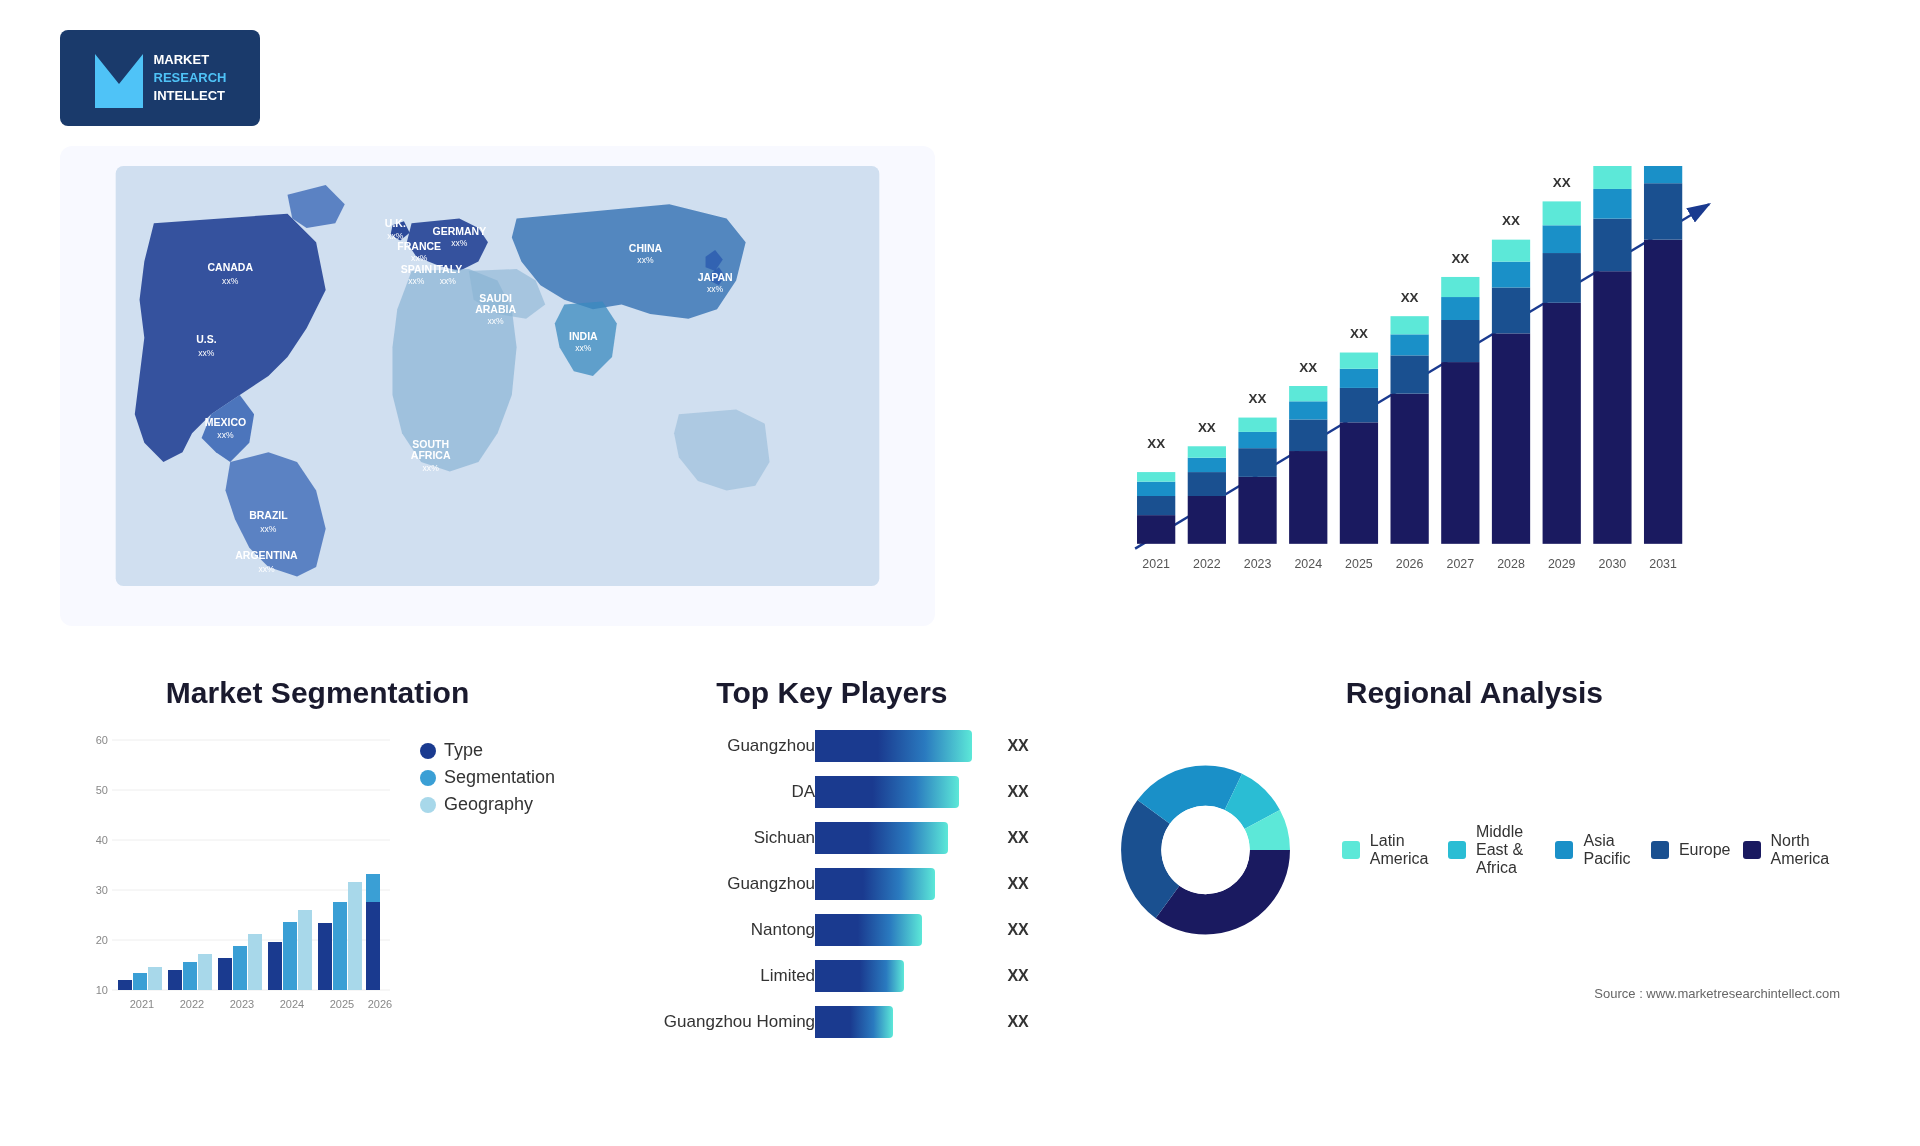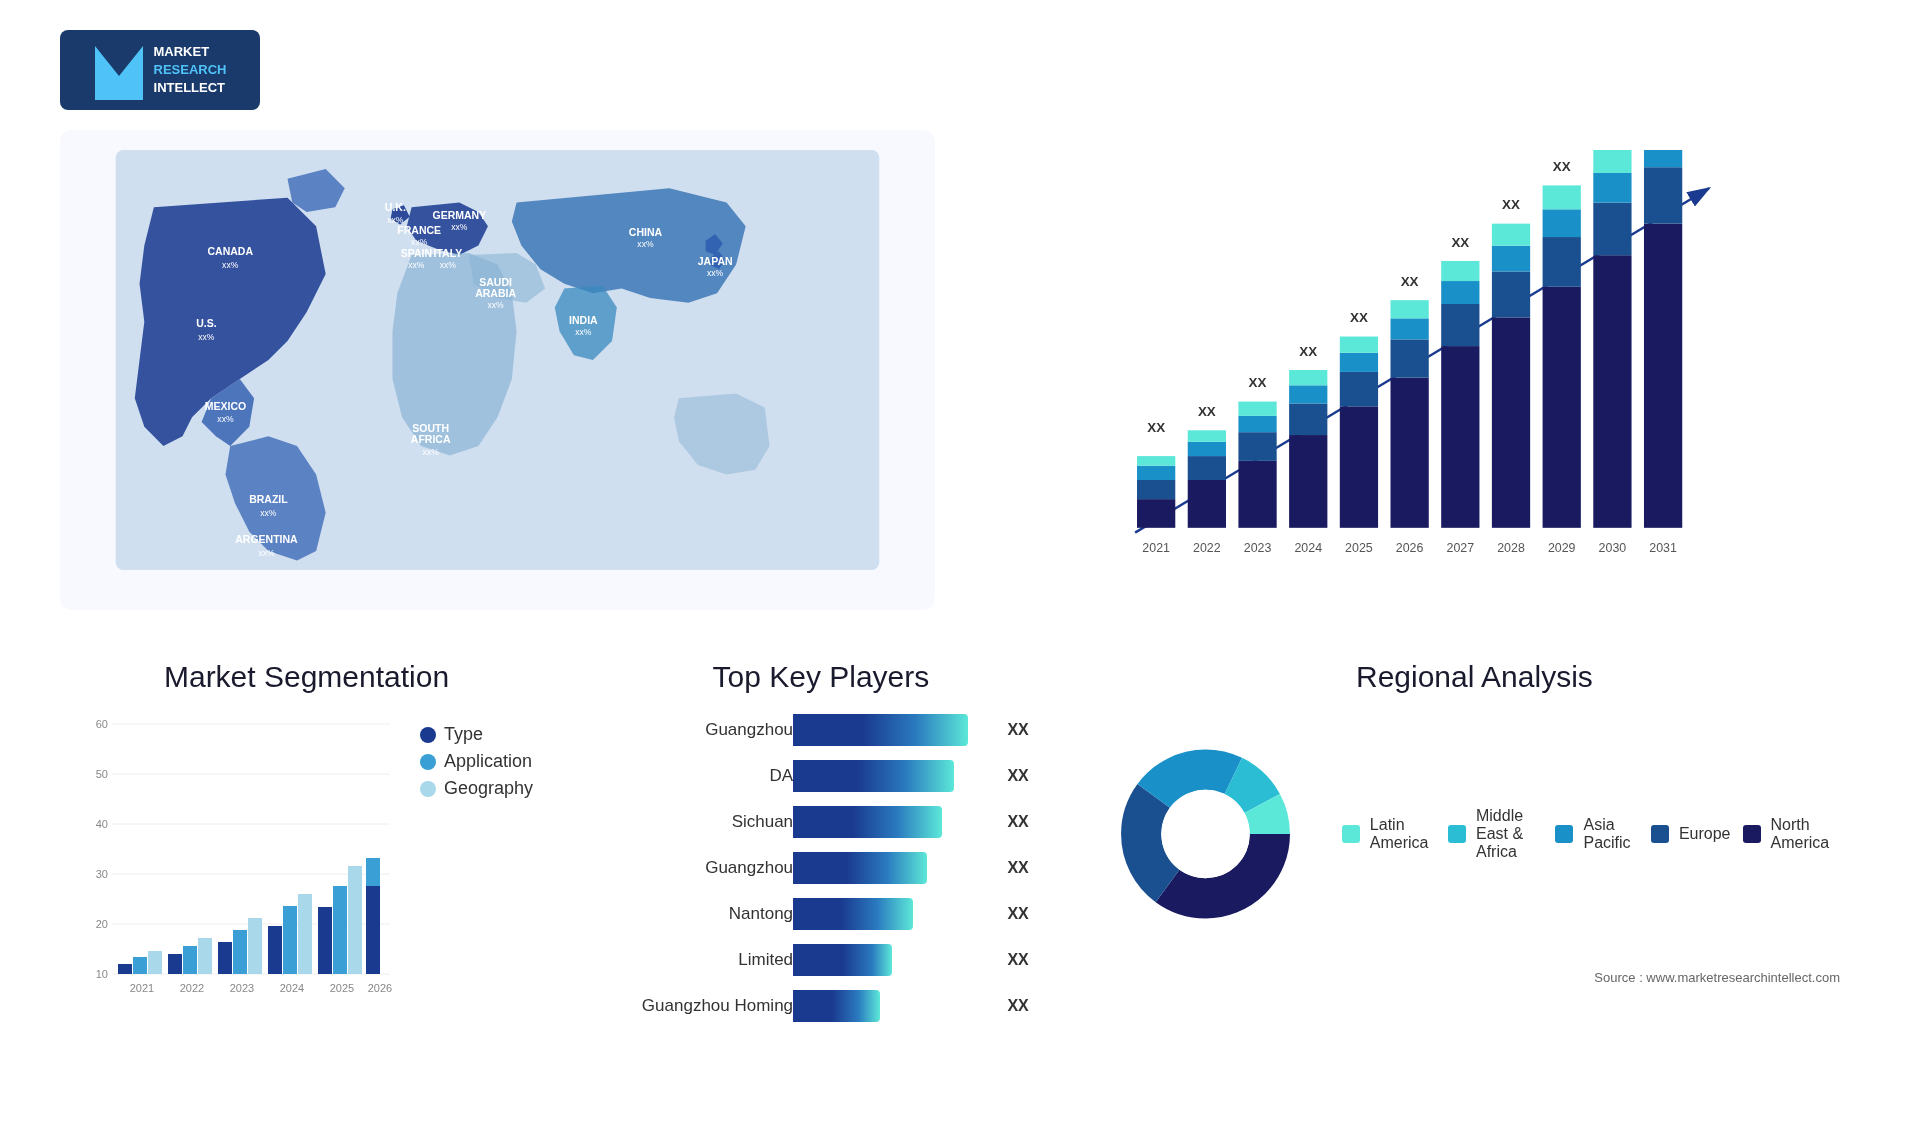--- a/index.html
+++ b/index.html
@@ -29,21 +29,21 @@
       color: #1a1a2e;
       letter-spacing: -0.5px;
     }
     .logo-area {
       display: flex;
       flex-direction: column;
       align-items: center;
     }
     .logo-box {
       width: 200px;
-      height: 80px;
+      height: 96px;
       background: #1a3a6b;
       border-radius: 8px;
       display: flex;
       align-items: center;
       justify-content: center;
       padding: 10px;
     }
     .logo-text-area {
       display: flex;
       align-items: center;
@@ -102,21 +102,21 @@
       padding: 10px 20px;
     }
     .regional-analysis {
       flex: 0 0 520px;
       padding: 10px 20px;
     }
 
     
     .section-title {
       font-size: 30px;
-      font-weight: 400;
+      font-weight: 700;
       color: #1a1a2e;
       margin-bottom: 20px;
       text-align: center;
     }
 
     
     .world-map-svg {
       width: 100%;
       height: 420px;
     }
@@ -474,21 +474,21 @@
           <text x="262" y="278" text-anchor="middle" font-size="11" fill="#888">2025</text>
           <text x="300" y="278" text-anchor="middle" font-size="11" fill="#888">2026</text>
         </svg>
         <div class="seg-legend">
           <div class="seg-legend-item">
             <div class="legend-dot" style="background:#1a3a8f;"></div>
             <span>Type</span>
           </div>
           <div class="seg-legend-item">
             <div class="legend-dot" style="background:#3a9fd5;"></div>
-            <span>Application</span>
+            <span>Segmentation</span>
           </div>
           <div class="seg-legend-item">
             <div class="legend-dot" style="background:#a8d8ea;"></div>
             <span>Geography</span>
           </div>
         </div>
       </div>
     </div>
 
     <div class="key-players">

